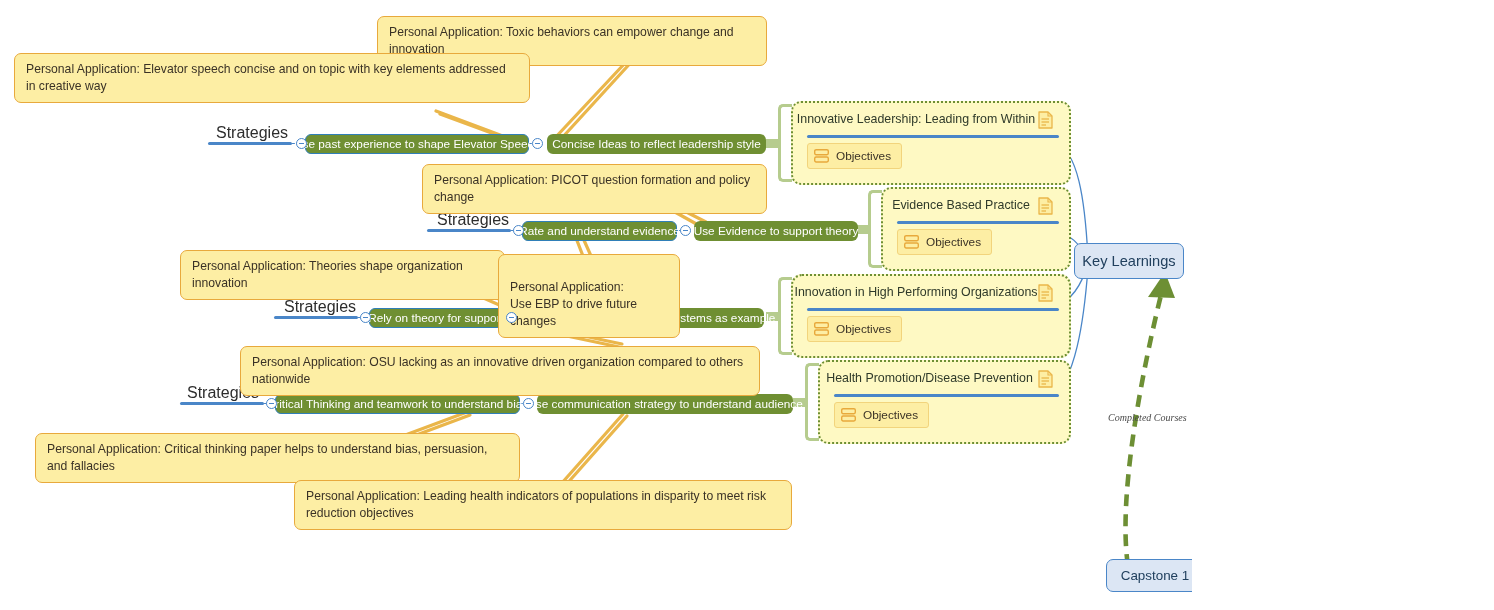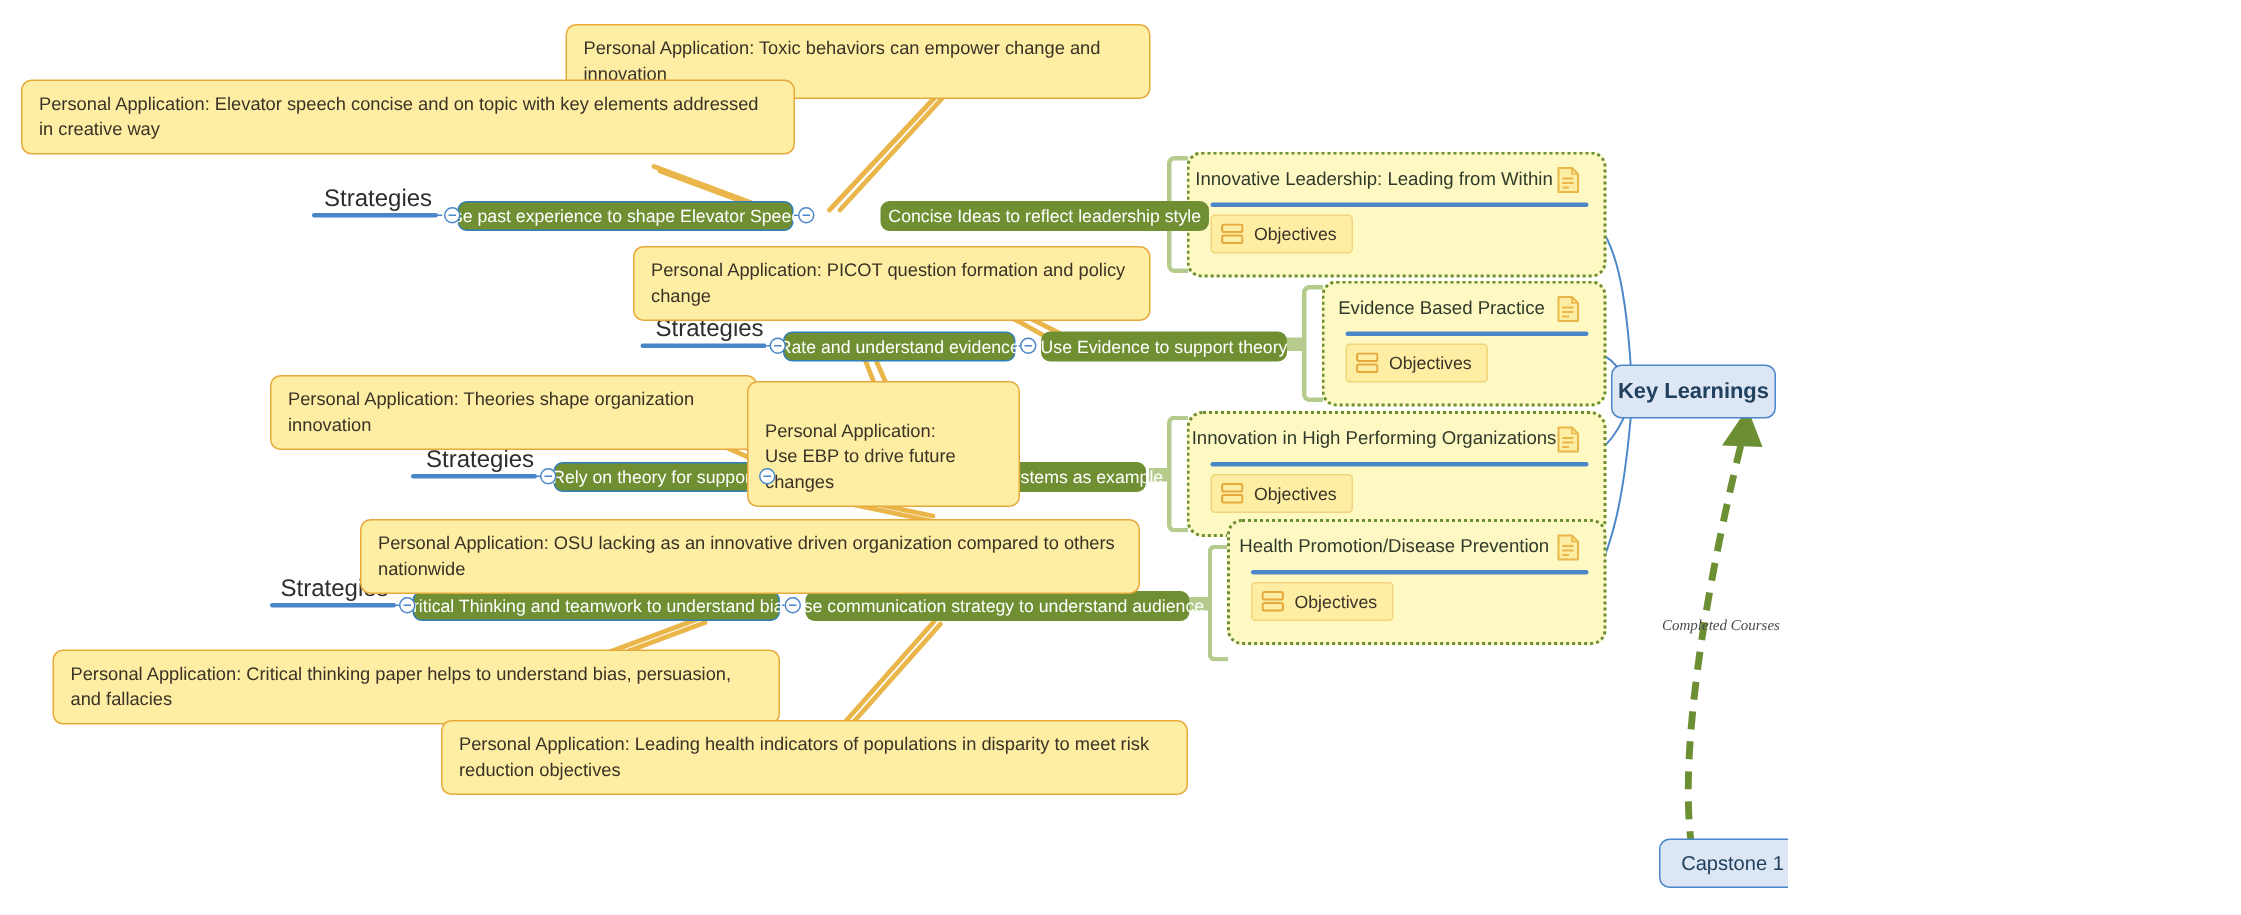--- a/index.html
+++ b/index.html
@@ -275,21 +275,21 @@
 
   <div class="rail-label" style="left:216px; top:124px;">Strategies</div>
   <div class="rail" style="left:208px; top:142px; width:84px;"></div>
   <div class="linkbar" style="left:292px; top:143px; width:6px;"></div>
   <div class="collapse" style="left:296px; top:138px;"></div>
   <div class="pill bordered" style="left:305px; top:134px; width:224px; height:20px;">
     <span>Use past experience to shape Elevator Speech</span>
   </div>
   <div class="linkbar" style="left:529px; top:143px; width:10px;"></div>
   <div class="collapse" style="left:532px; top:138px;"></div>
-  <div class="pill" style="left:547px; top:134px; width:219px; height:20px;margin-left:40px;">
+  <div class="pill" style="left:547px; top:134px; width:219px; height:20px;">
     <span>Concise Ideas to reflect  leadership style</span>
   </div>
 
   <div class="rail-label" style="left:437px; top:211px;">Strategies</div>
   <div class="rail" style="left:427px; top:229px; width:84px;"></div>
   <div class="linkbar" style="left:511px; top:230px; width:6px;"></div>
   <div class="collapse" style="left:513px; top:225px;"></div>
   <div class="pill bordered" style="left:522px; top:221px; width:155px; height:20px;">
     <span>Rate and understand evidence</span>
   </div>
@@ -405,21 +405,21 @@
       <span class="obj-icon">
         <svg viewBox="0 0 15 14" width="15" height="14">
           <rect x="0.7" y="0.7" width="13.6" height="5" rx="1.4" fill="#fdeea4" stroke="#e8a93c" stroke-width="1.4"></rect>
           <rect x="0.7" y="8" width="13.6" height="5" rx="1.4" fill="#fdeea4" stroke="#e8a93c" stroke-width="1.4"></rect>
         </svg>
       </span>
       <span>Objectives</span>
     </div>
   </div>
 
-  <div class="course" style="left:818px; top:346px; width:253px; height:84px;">
+  <div class="course" style="left:818px; top:360px; width:253px; height:84px;">
     <div class="course-title">Health Promotion/Disease Prevention</div>
     <span class="doc-icon">
       <svg viewBox="0 0 15 18" width="15" height="18">
         <path d="M1,1 H10 L14,5 V17 H1 Z" fill="#fdeea4" stroke="#eab64a" stroke-width="1.3" stroke-linejoin="round"></path>
         <path d="M10,1 V5 H14" fill="none" stroke="#eab64a" stroke-width="1.1"></path>
         <g stroke="#eab64a" stroke-width="1.3">
             <line x1="3.5" y1="8" x2="11" y2="8"></line>
             <line x1="3.5" y1="11" x2="11" y2="11"></line>
             <line x1="3.5" y1="14" x2="8" y2="14"></line>
           </g>
@@ -430,21 +430,21 @@
       <span class="obj-icon">
         <svg viewBox="0 0 15 14" width="15" height="14">
           <rect x="0.7" y="0.7" width="13.6" height="5" rx="1.4" fill="#fdeea4" stroke="#e8a93c" stroke-width="1.4"></rect>
           <rect x="0.7" y="8" width="13.6" height="5" rx="1.4" fill="#fdeea4" stroke="#e8a93c" stroke-width="1.4"></rect>
         </svg>
       </span>
       <span>Objectives</span>
     </div>
   </div>
 
-  <div class="bluenode" style="left:1074px; top:243px; width:110px; height:36px;font-weight:bold;">
+  <div class="bluenode" style="left:1074px; top:243px; width:110px; height:36px;">
     <span>Key Learnings</span>
   </div>
 
   <div class="reltext" style="left:1108px; top:412px;">Completed Courses</div>
 
   <div class="central" style="left:1205px; top:392px; width:274px; height:65px;">
     <span>MHI Capstone Project</span>
   </div>
 
   <div class="bluenode" style="left:1106px; top:559px; width:98px; height:33px; font-size:13.4px;">

